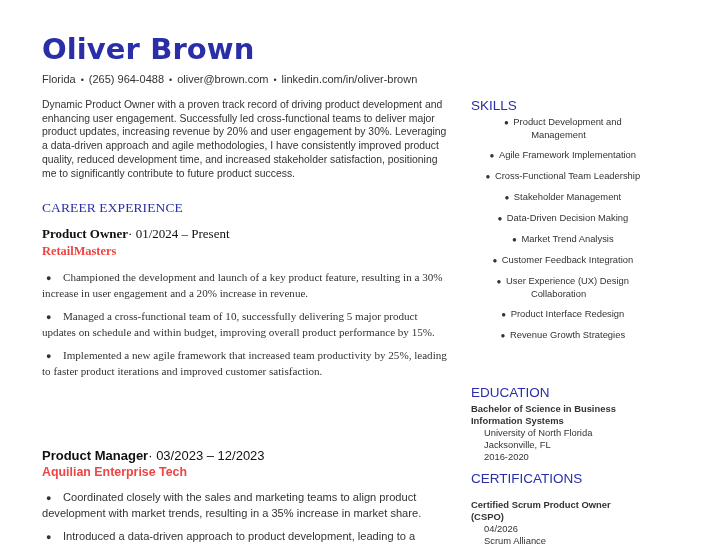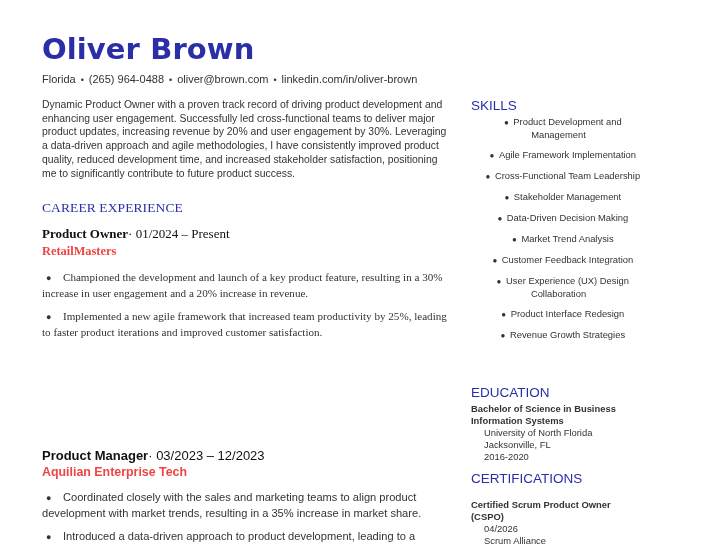--- a/index.html
+++ b/index.html
@@ -70,20 +70,21 @@
   <div class="summary">Dynamic Product Owner with a proven track record of driving product development and enhancing user engagement. Successfully led cross-functional teams to deliver major product updates, increasing revenue by 20% and user engagement by 30%. Leveraging a data-driven approach and agile methodologies, I have consistently improved product quality, reduced development time, and increased stakeholder satisfaction, positioning me to significantly contribute to future product success.</div>
 
   <div class="main">
     <div class="section-title">CAREER EXPERIENCE</div>
     <div class="job-title-line">
       <span class="role">Product Owner</span><span>· 01/2024 – Present</span>
     </div>
     <div class="company">RetailMasters</div>
     <div class="bullets">
       <div class="bullet"><span class="dot">●</span><span>Championed the development and launch of a key product feature, resulting in a 30% increase in user engagement and a 20% increase in revenue.</span></div>
+      <div class="bullet"><span class="dot">●</span><span>Managed a cross-functional team of 10, successfully delivering 5 major product updates on schedule and within budget, improving overall product performance by 15%.</span></div>
       <div class="bullet"><span class="dot">●</span><span>Implemented a new agile framework that increased team productivity by 25%, leading to faster product iterations and improved customer satisfaction.</span></div>
     </div>
   </div>
 
   <div class="job2">
     <div class="job-title-line" style="margin-top:0">
       <span class="role">Product Manager</span><span>· 03/2023 – 12/2023</span>
     </div>
     <div class="company">Aquilian Enterprise Tech</div>
     <div class="bullets">

